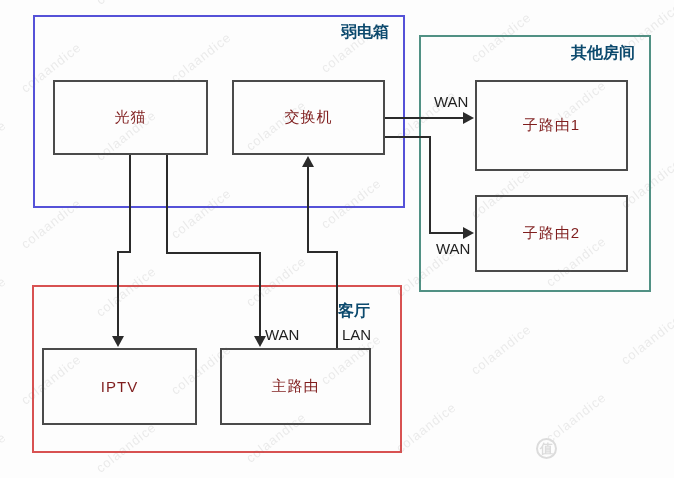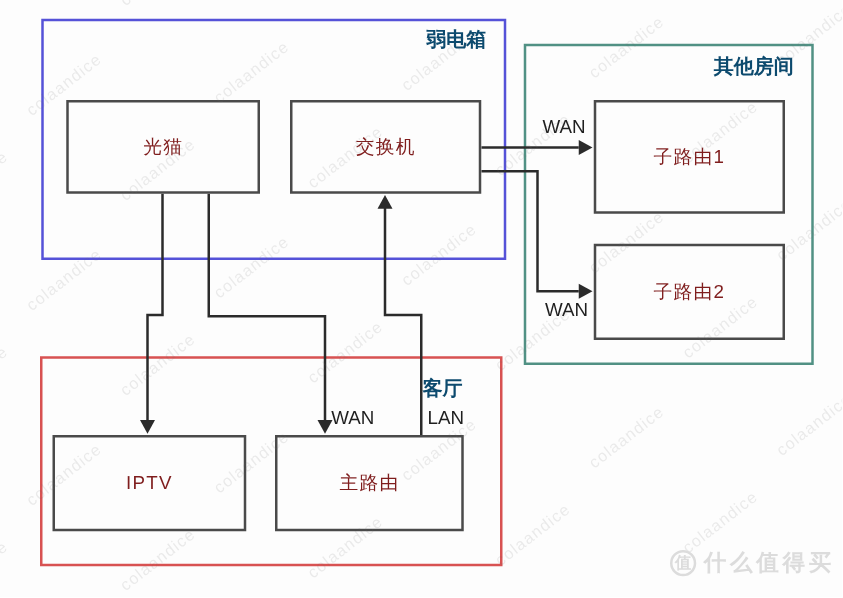--- a/index.html
+++ b/index.html
@@ -194,16 +194,15 @@
       <span class="wm" style="left: 615px; top: 332px;">colaandice</span>
       <span class="wm" style="left: -60px; top: 450px;">colaandice</span>
       <span class="wm" style="left: 90px; top: 440px;">colaandice</span>
       <span class="wm" style="left: 240px; top: 430px;">colaandice</span>
       <span class="wm" style="left: 390px; top: 420px;">colaandice</span>
       <span class="wm" style="left: 540px; top: 410px;">colaandice</span>
     </div>
 
   <div id="brand">
     <span class="badge">值</span>
-    <span class="brand-text">什么值得买</span>
   </div>
 
 </div>
 
 </body></html>

